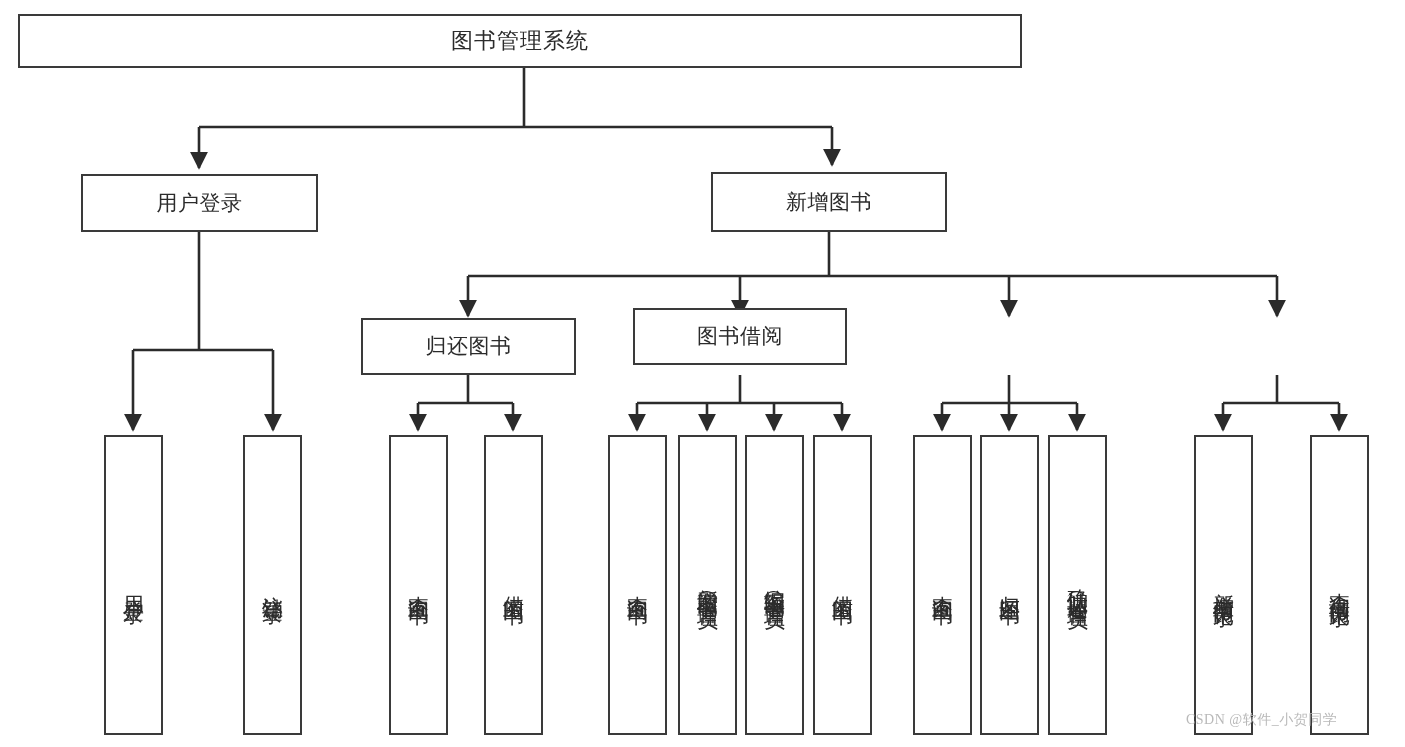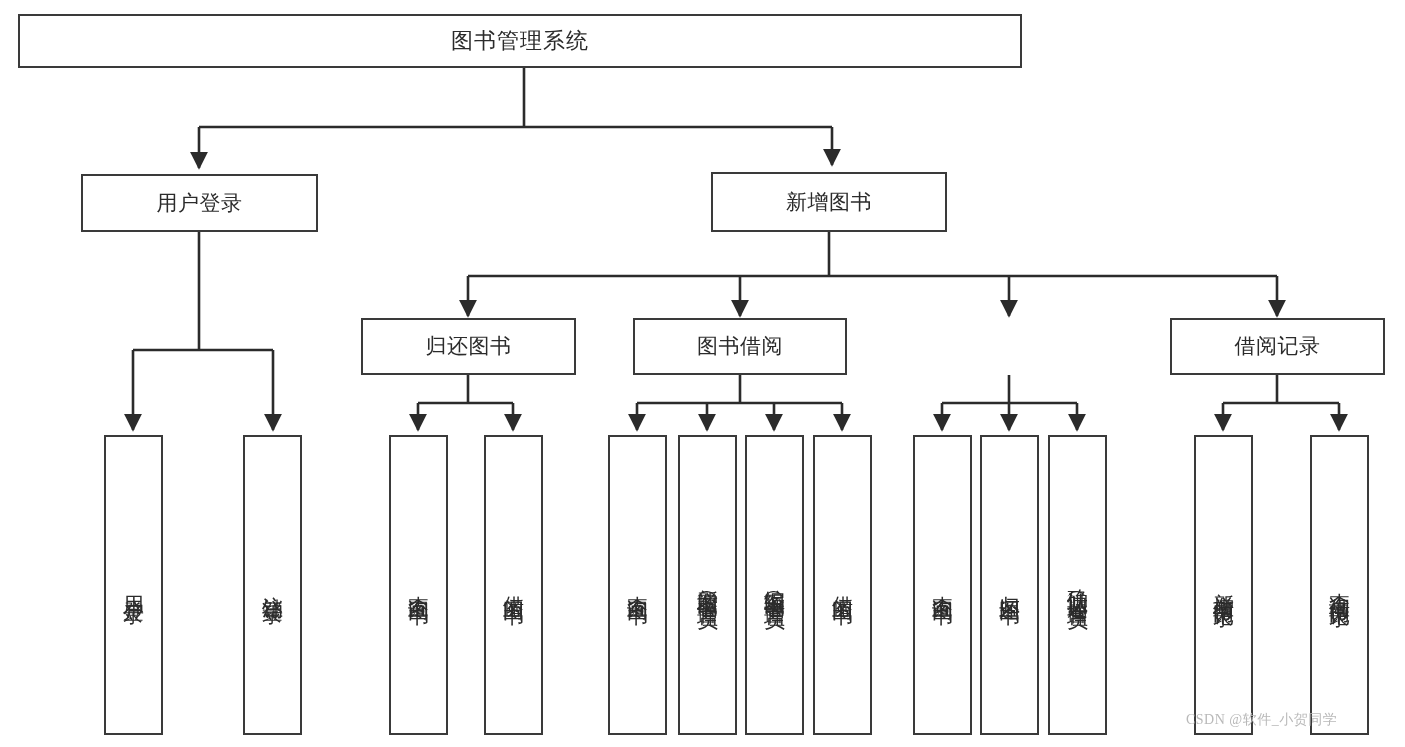--- a/index.html
+++ b/index.html
@@ -138,25 +138,22 @@
   <div class="node h" style="left:81px; top:174px; width:237px; height:58px;">
     <span class="node-label">用户登录</span>
   </div>
   <div class="node h" style="left:711px; top:172px; width:236px; height:60px;">
     <span class="node-label">新增图书</span>
   </div>
 
   <div class="node h" style="left:361px; top:318px; width:215px; height:57px;">
     <span class="node-label">归还图书</span>
   </div>
-  <div class="node h" style="left:633px; top:318px; width:214px; height:57px;">
+  <div class="node h" style="left:633px; top:308px; width:214px; height:57px;">
     <span class="node-label">图书借阅</span>
-  </div>
-  <div class="node h" style="left:1170px; top:318px; width:215px; height:57px;">
-    <span class="node-label">借阅记录</span>
   </div>
 
   <div class="node v" style="left:104px; top:435px; width:59px; height:300px;">
     <span class="node-label">用户登录</span>
   </div>
   <div class="node v" style="left:243px; top:435px; width:59px; height:300px;">
     <span class="node-label">注销登录</span>
   </div>
 
   <div class="node v" style="left:389px; top:435px; width:59px; height:300px;">

